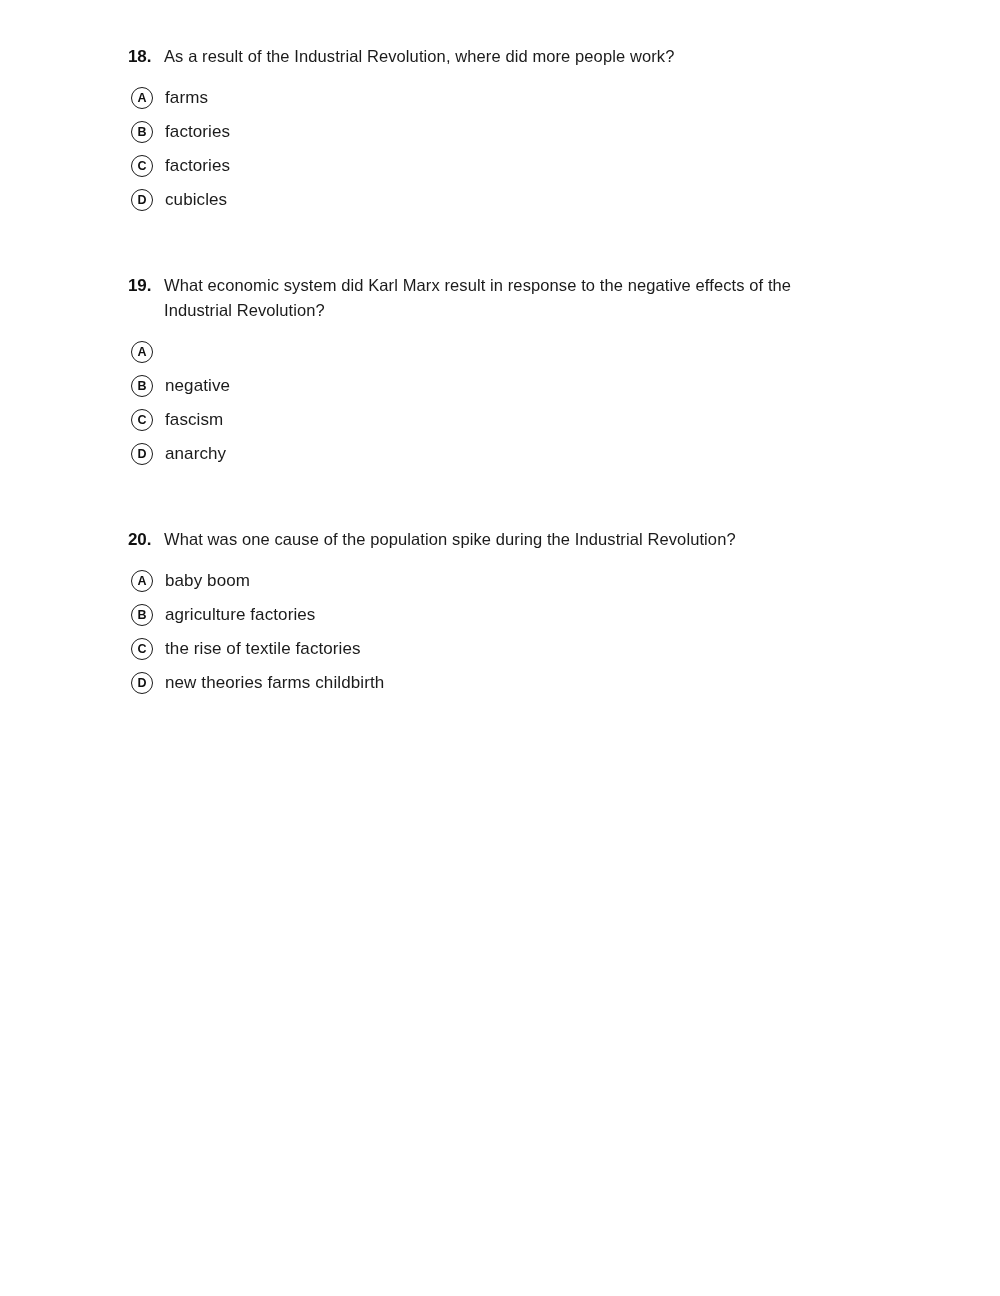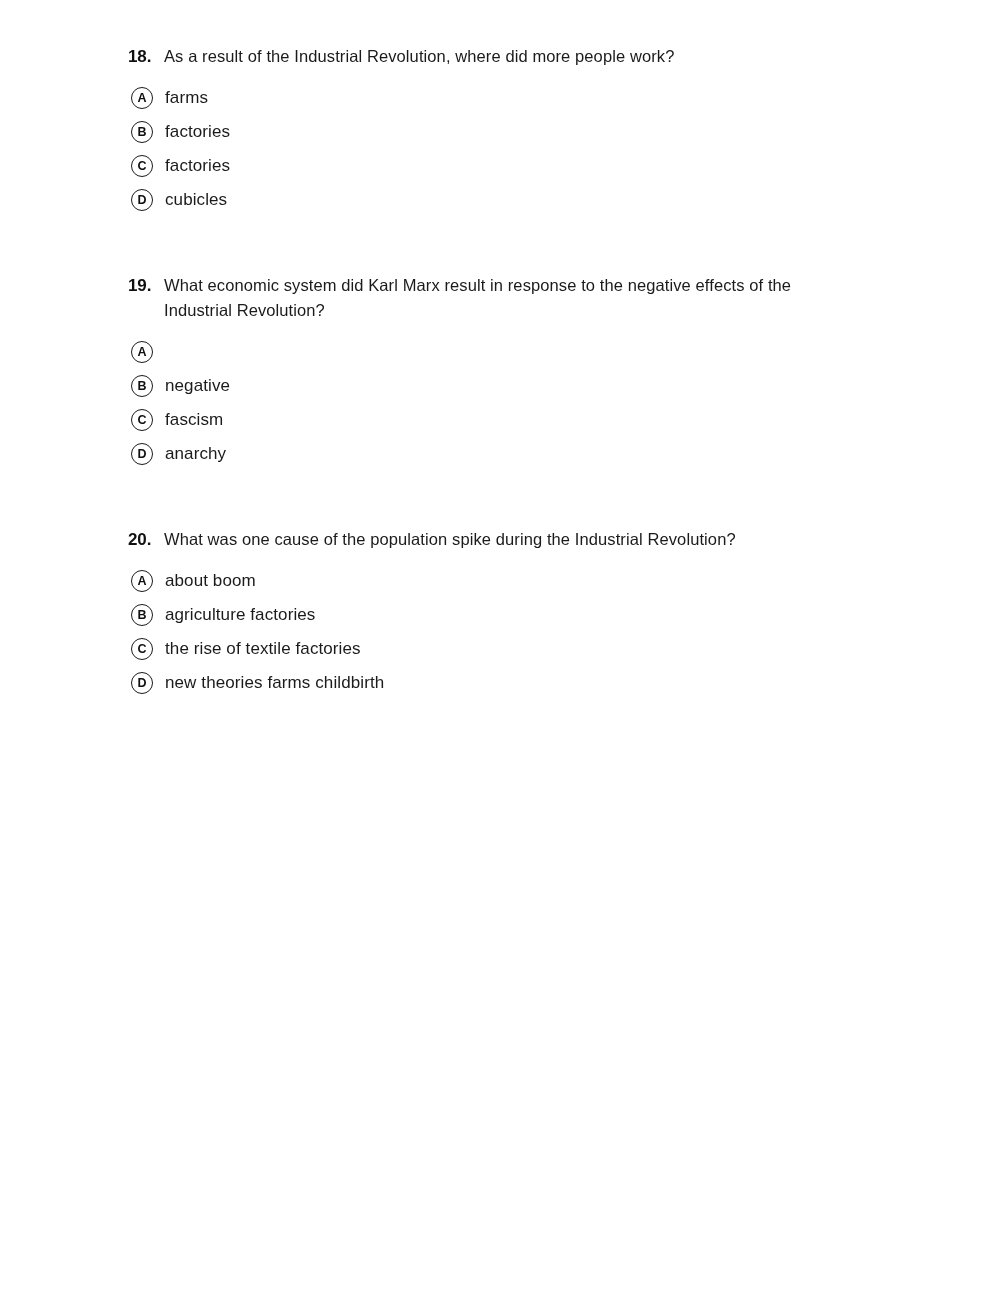--- a/index.html
+++ b/index.html
@@ -146,21 +146,21 @@
   </div>
 
   <div class="question-block">
     <div class="question-row">
       <div class="question-number">20.</div>
       <div class="question-text">What was one cause of the population spike during the Industrial Revolution?</div>
     </div>
     <div class="options">
       <div class="option-row">
         <div class="option-bubble">A</div>
-        <div class="option-label">about boom</div>
+        <div class="option-label">baby boom</div>
       </div>
       <div class="option-row">
         <div class="option-bubble">B</div>
         <div class="option-label">agriculture factories</div>
       </div>
       <div class="option-row">
         <div class="option-bubble">C</div>
         <div class="option-label">the rise of textile factories</div>
       </div>
       <div class="option-row">

